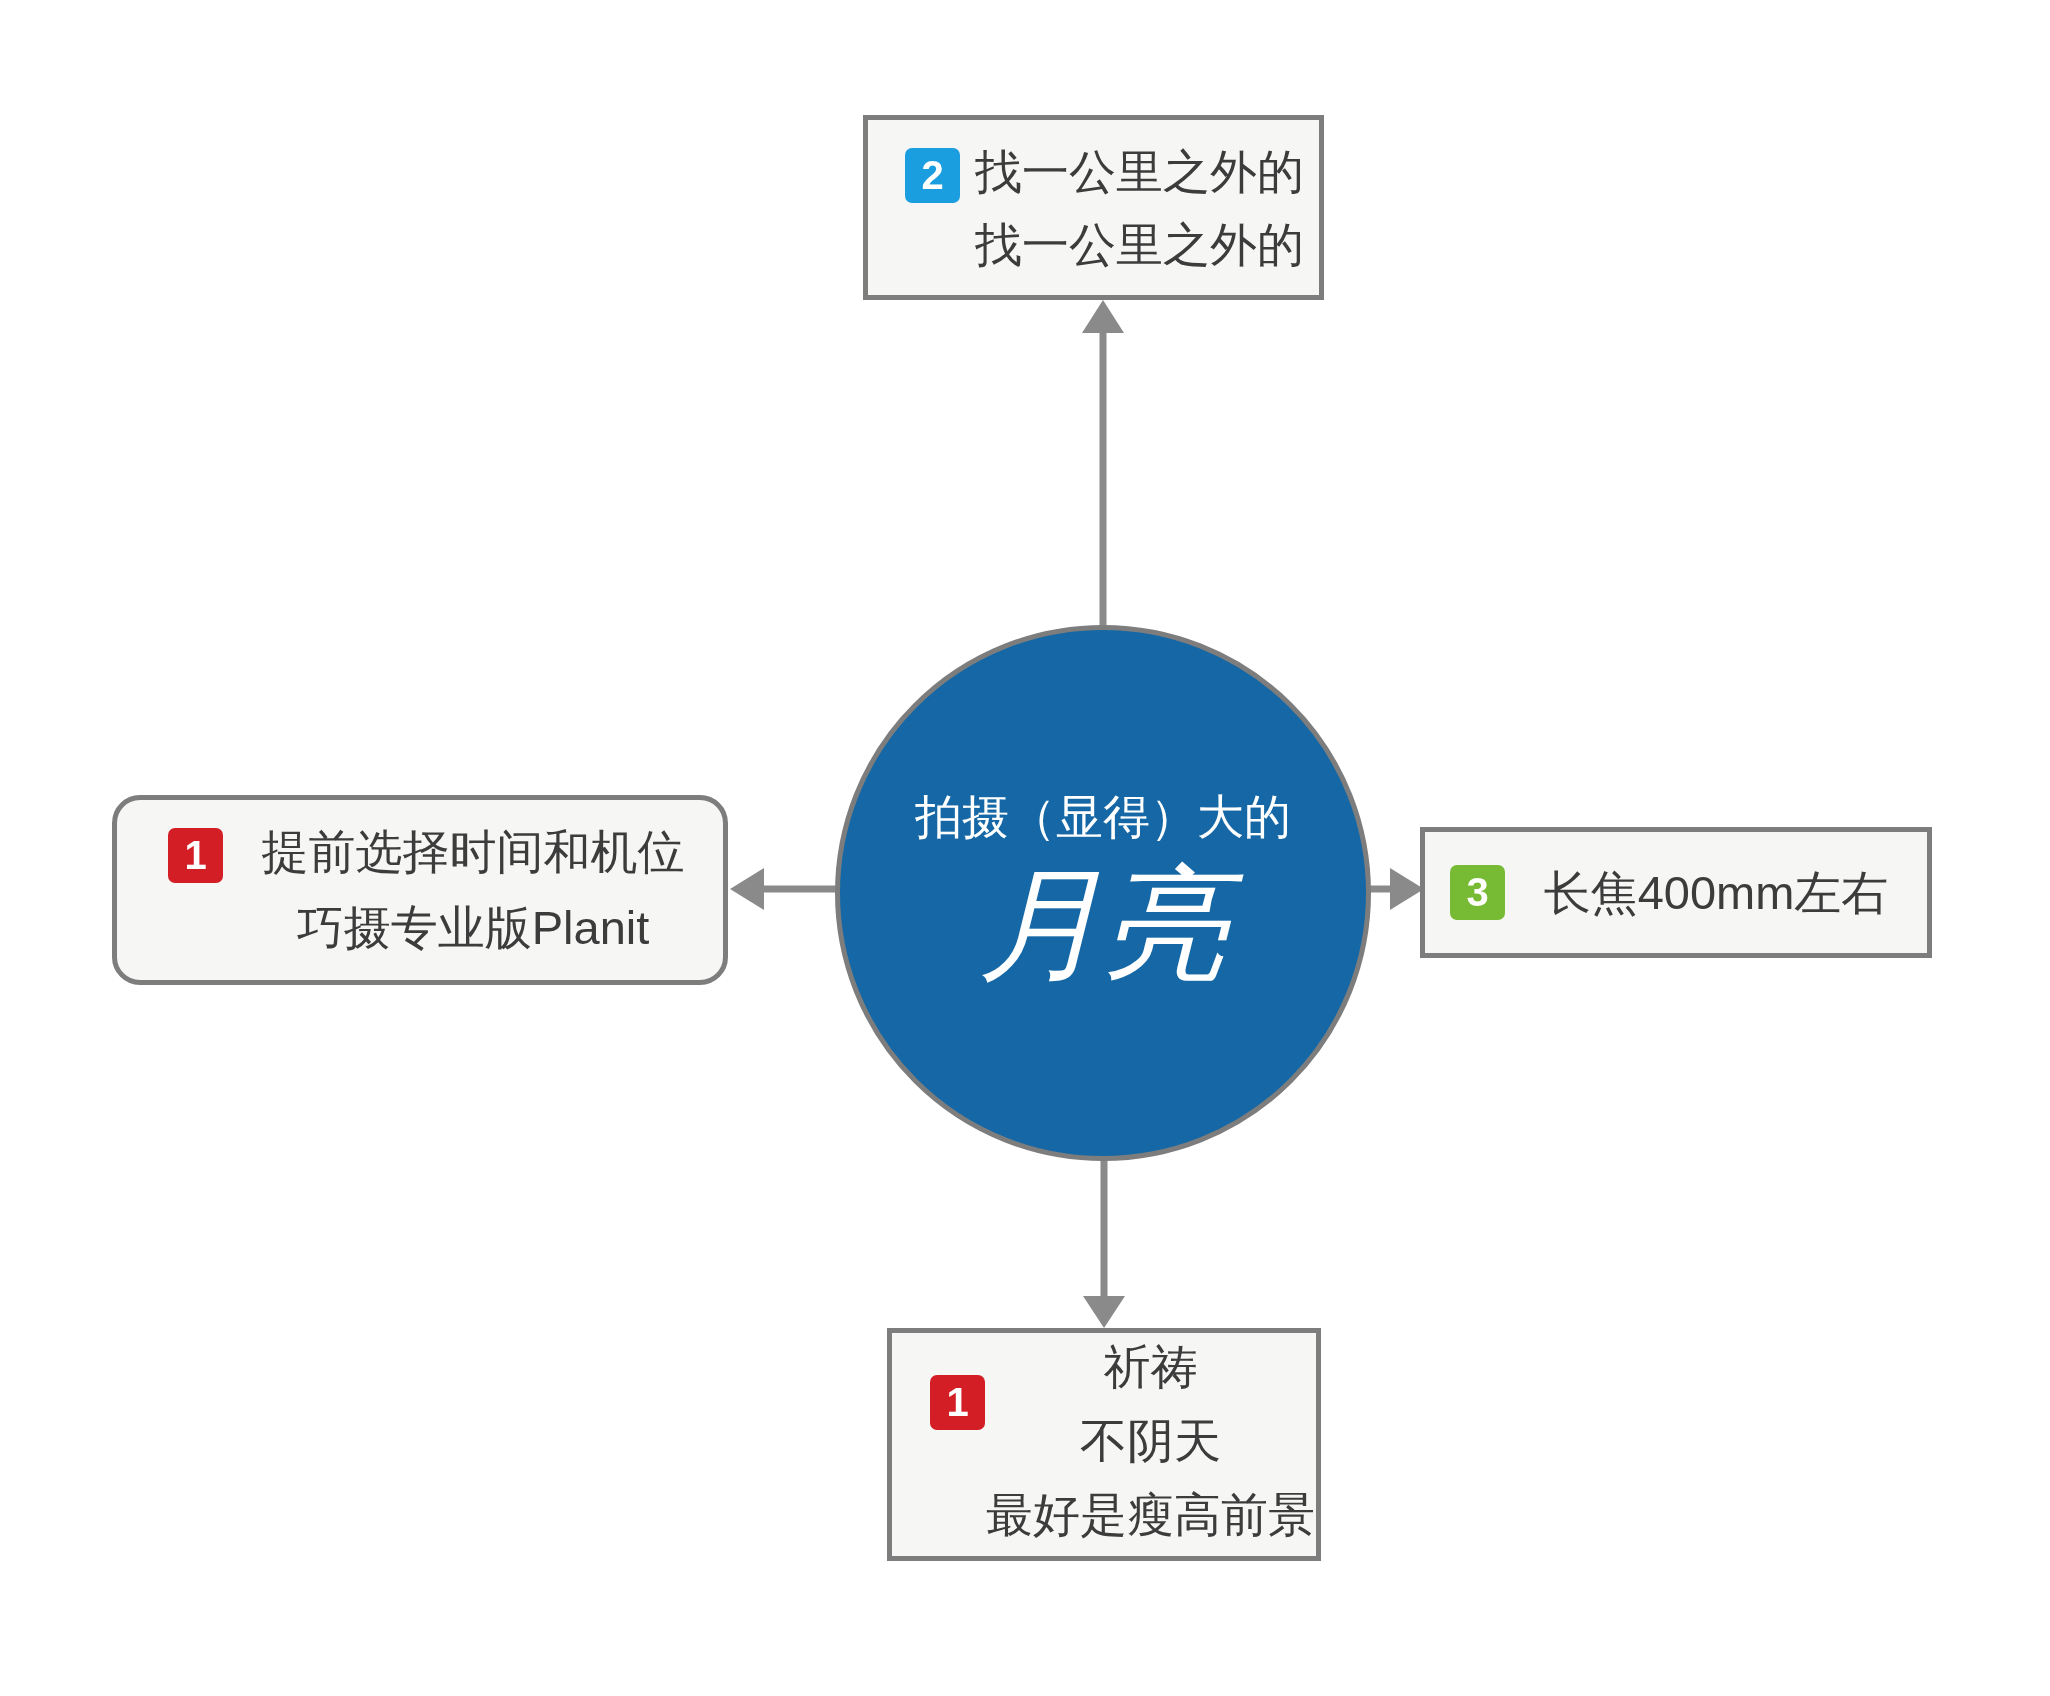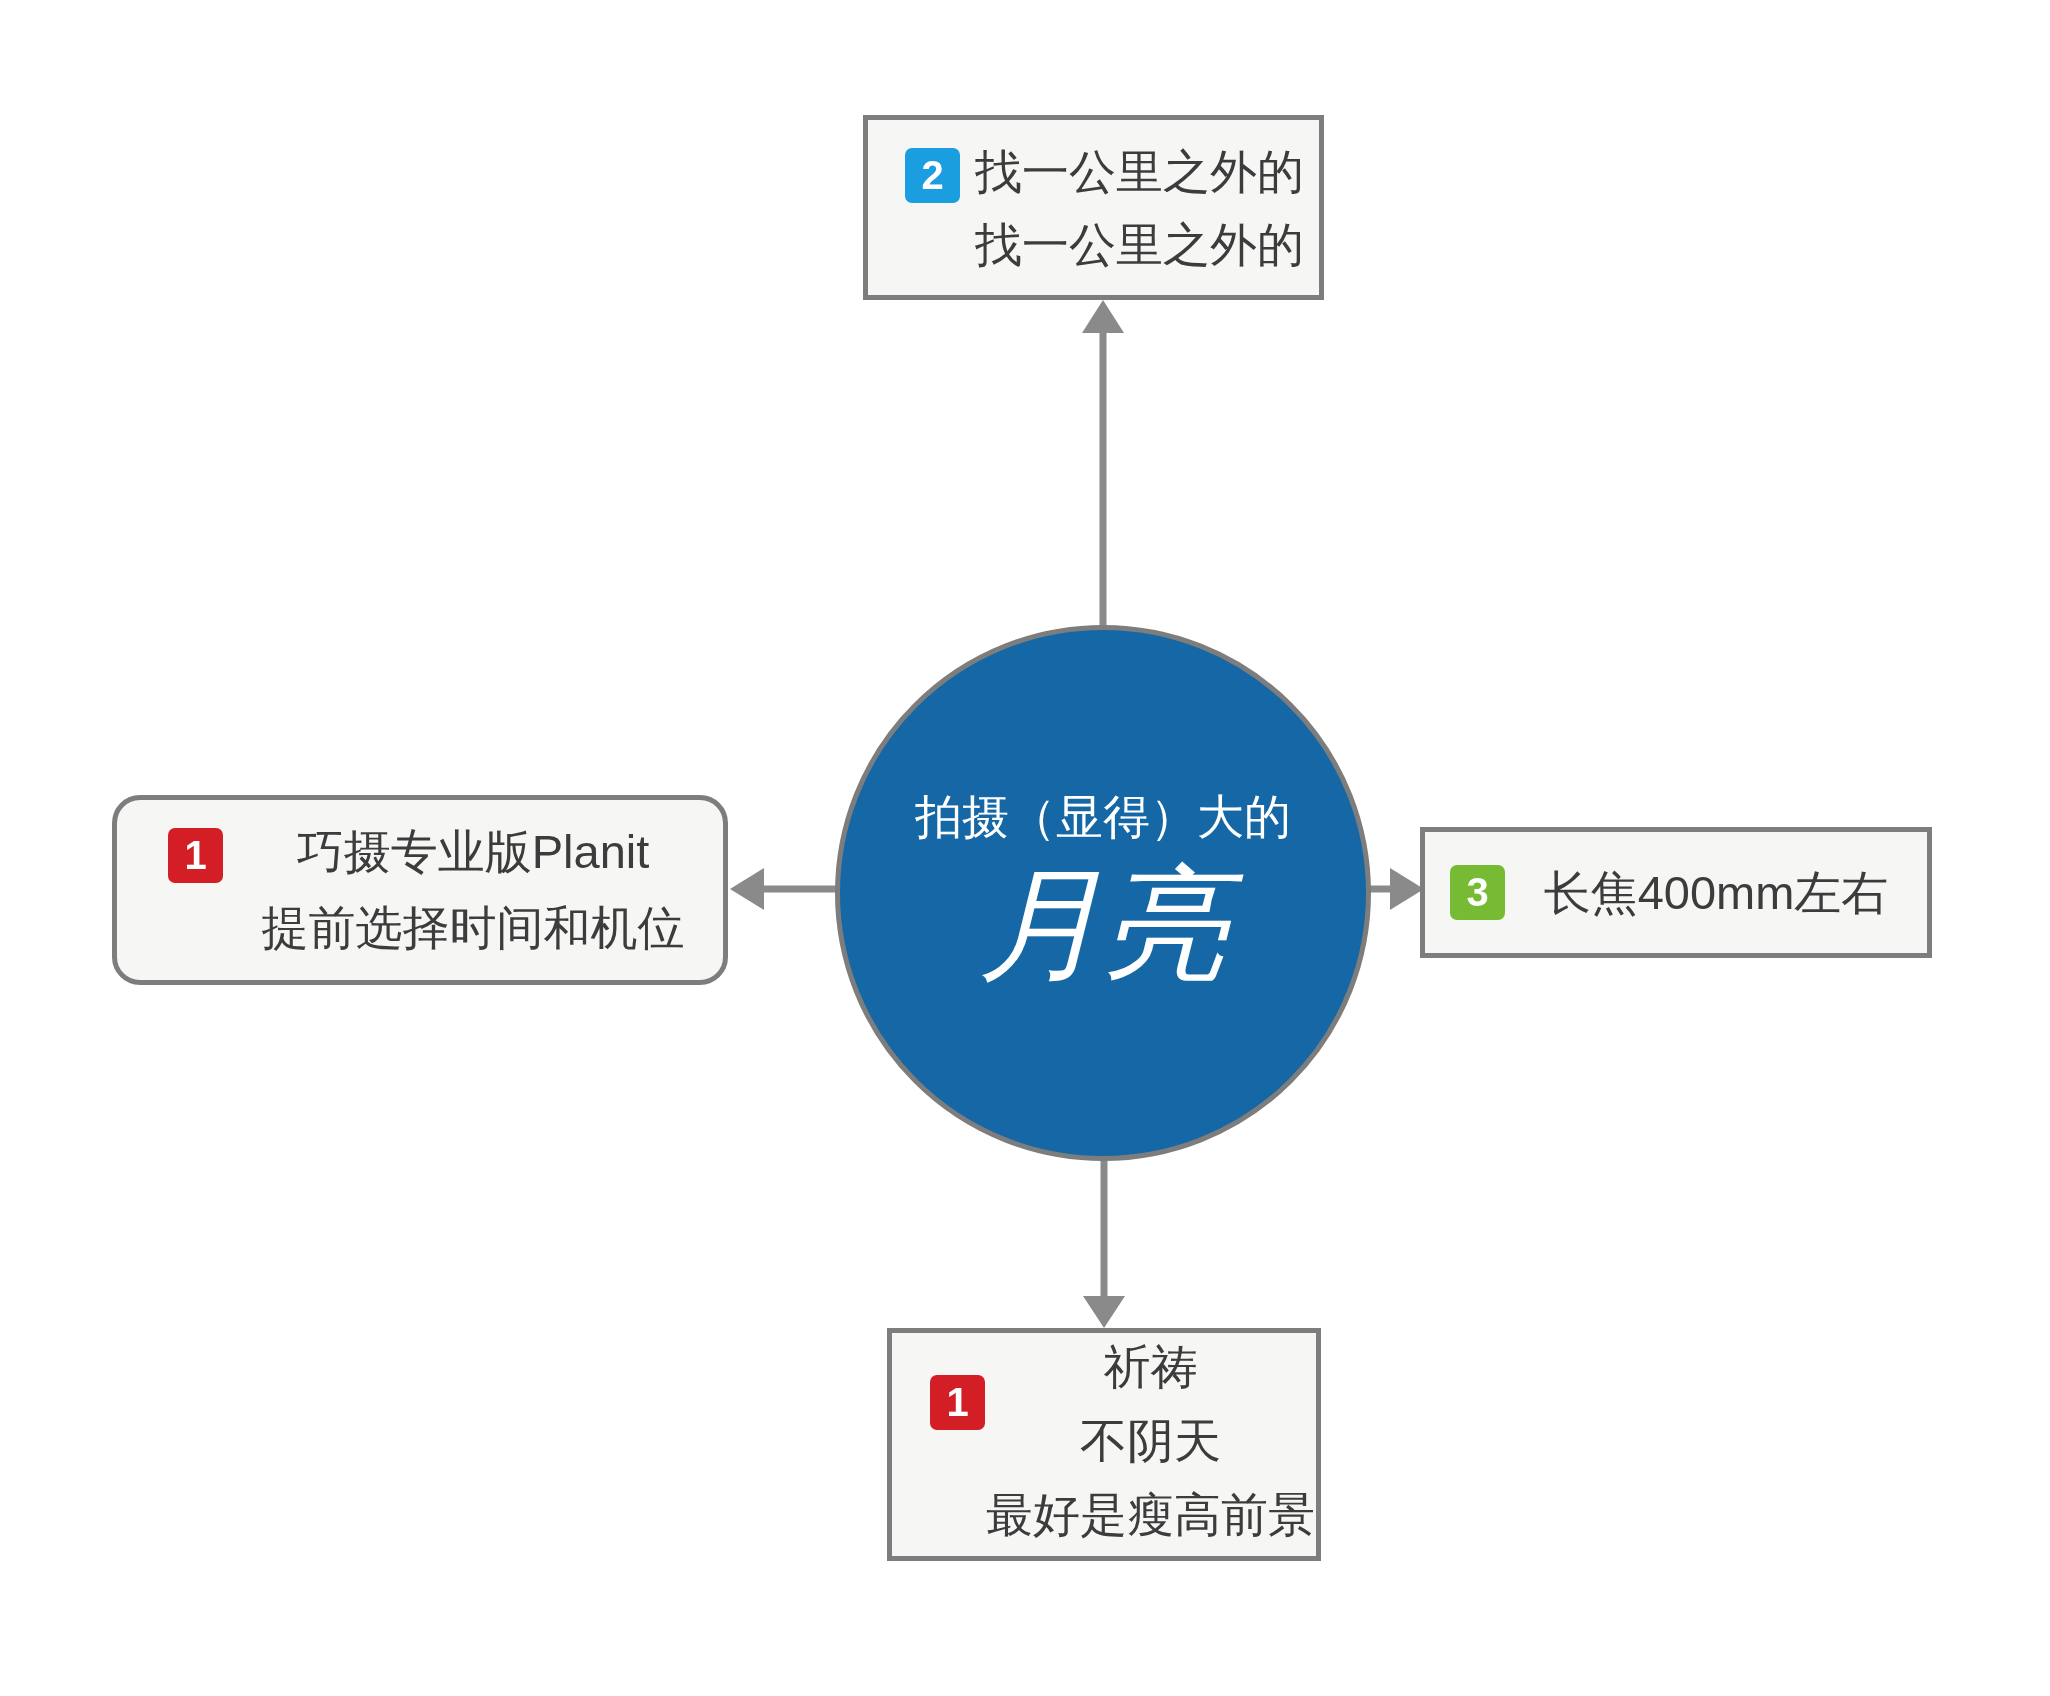--- a/index.html
+++ b/index.html
@@ -100,22 +100,22 @@
     <span class="badge" style="background-color: rgb(26, 158, 224);">2</span>
     <div class="text">
       <span>找一公里之外的</span>
       <span>找一公里之外的</span>
     </div>
   </div>
 
   <div class="box node-left">
     <span class="badge" style="background-color: rgb(212, 30, 38);">1</span>
     <div class="text">
+      <span>提前选择时间和机位</span>
       <span>巧摄专业版Planit</span>
-      <span>提前选择时间和机位</span>
     </div>
   </div>
 
   <div class="box node-right">
     <span class="badge" style="background-color: rgb(118, 187, 51);">3</span>
     <div class="text">
       <span>长焦400mm左右</span>
     </div>
   </div>
 

